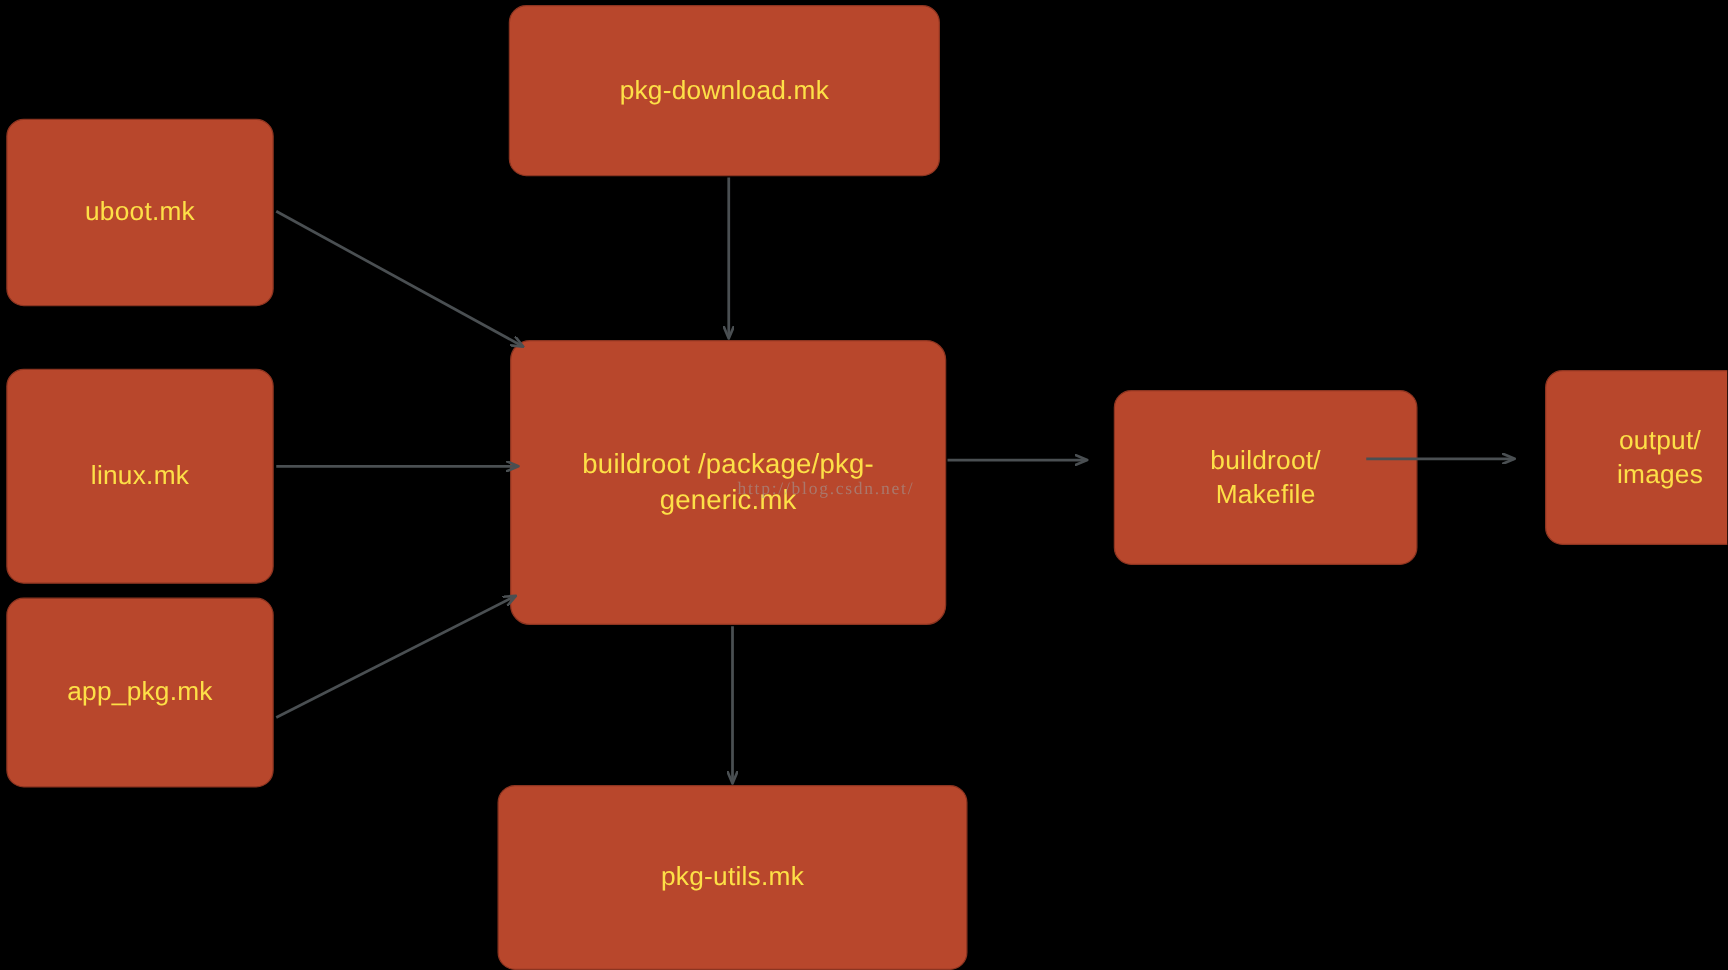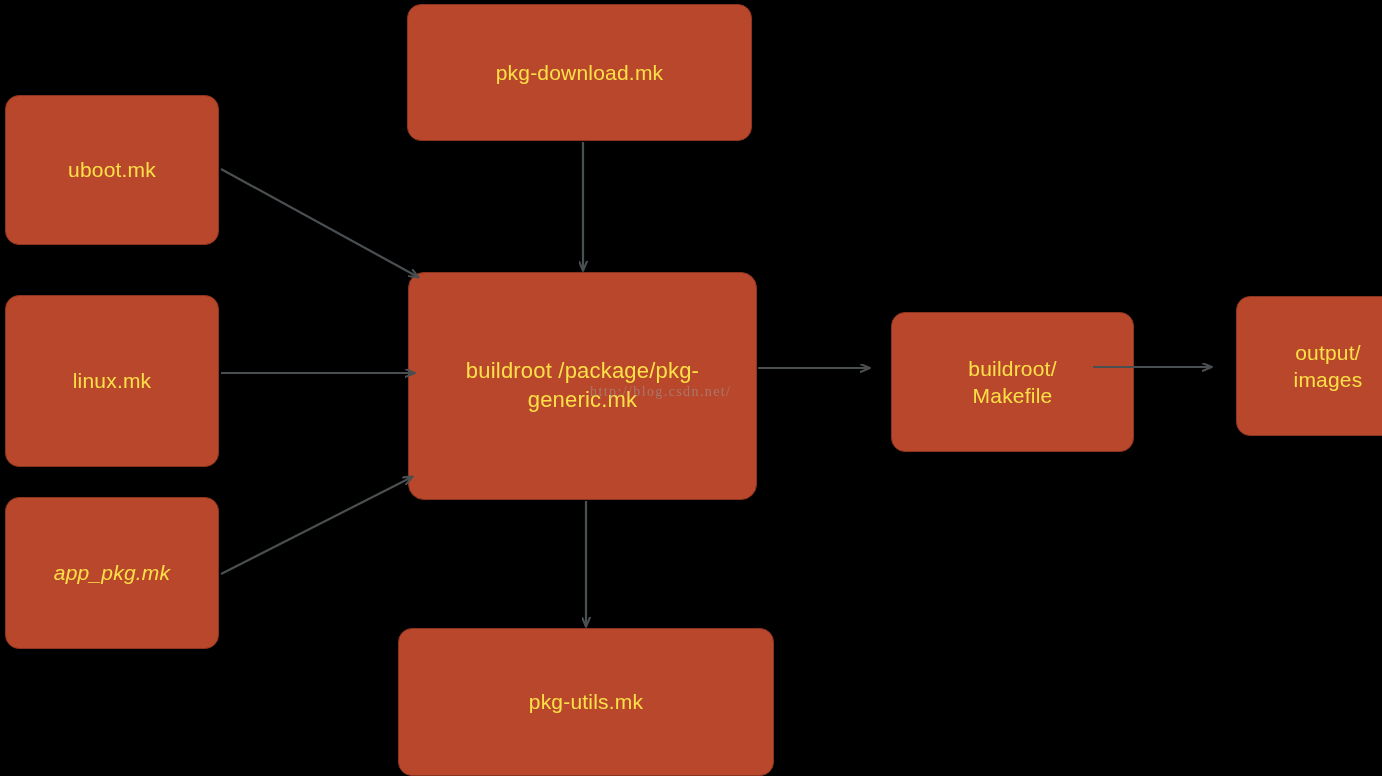--- a/index.html
+++ b/index.html
@@ -88,21 +88,21 @@
   </svg>
 
   <div class="node" style="left:5px; top:95px; width:214px; height:150px;text-align:center;">
     <span class="node-label">uboot.mk</span>
   </div>
 
   <div class="node" style="left:5px; top:295px; width:214px; height:172px;">
     <span class="node-label">linux.mk</span>
   </div>
 
-  <div class="node" style="left:5px; top:497px; width:214px; height:152px;font-style:italic;">
+  <div class="node" style="left:5px; top:478px; width:214px; height:152px;">
     <span class="node-label">app_pkg.mk</span>
   </div>
 
   <div class="node" style="left:407px; top:4px; width:345px; height:137px;">
     <span class="node-label">pkg-download.mk</span>
   </div>
 
   <div class="node center" style="left:408px; top:272px; width:349px; height:228px;">
     <span class="node-label">buildroot /package/pkg-generic.mk</span>
   </div>

